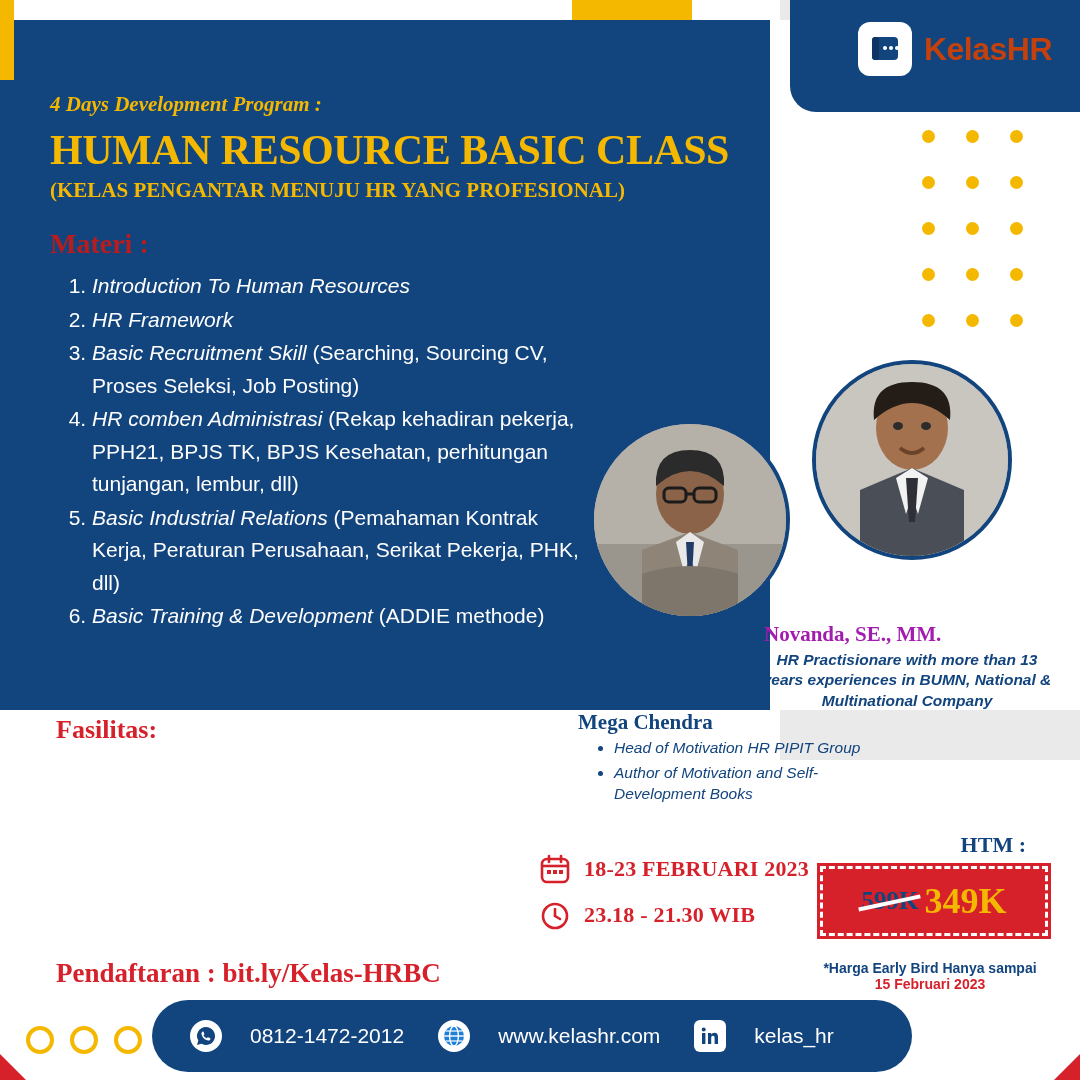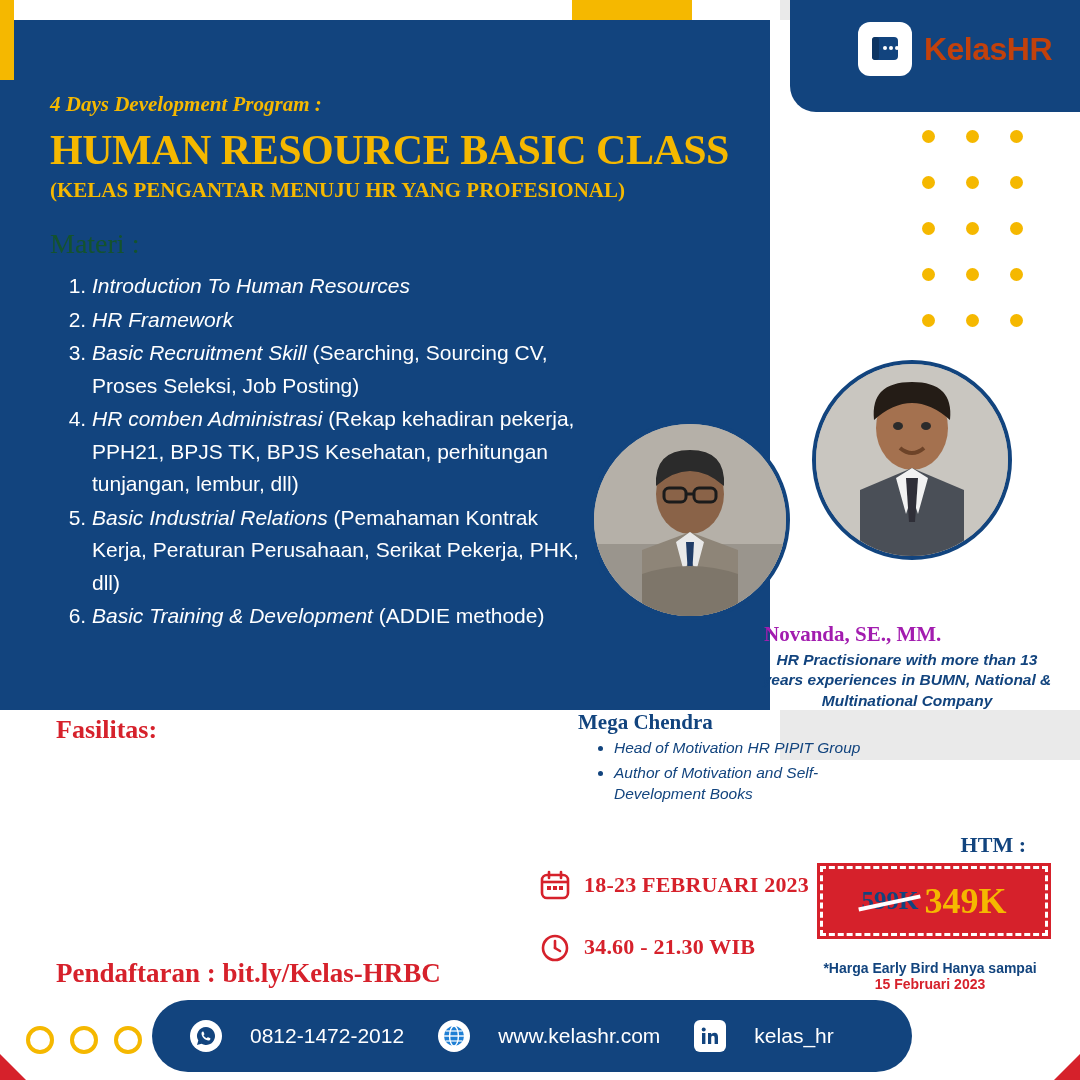--- a/index.html
+++ b/index.html
@@ -147,22 +147,22 @@
   .title-sub {
     position: absolute; left: 50px; top: 178px;
     color: #F5B800;
     font-family: "Liberation Serif", serif;
     font-weight: bold; font-size: 21px;
   }
 
   
   .materi-head {
     position: absolute; left: 50px; top: 228px;
-    color: #14532d; font-family: "Liberation Serif", serif;
-    font-weight: normal; font-size: 28px;
+    color: #b91c1c; font-family: "Liberation Serif", serif;
+    font-weight: bold; font-size: 28px;
   }
   .materi-list {
     position: absolute; left: 62px; top: 270px;
     width: 520px;
     color: #ffffff; font-size: 21px; line-height: 1.55;
   }
   .materi-list ol { padding-left: 30px; }
   .materi-list li { margin-bottom: 1px; }
   .materi-list li .em { font-style: italic; }
 
@@ -219,21 +219,21 @@
     color: #12447E; font-size: 15.5px; font-style: italic; line-height: 1.34;
   }
   .bio-mega ul { padding-left: 18px; }
   .bio-mega li { margin-bottom: 4px; }
 
   
   .sched {
     position: absolute; left: 538px; top: 852px;
     display: flex; flex-direction: column; gap: 12px;
   }
-  .sched-row { display: flex; align-items: center; gap: 12px; margin-top: 16px; }
+  .sched-row { display: flex; align-items: center; gap: 12px; }
   .sched-icon {
     width: 34px; height: 34px;
     display: flex; align-items: center; justify-content: center;
   }
   .sched-text {
     color: #D6212B; font-size: 22px; font-weight: bold;
     font-family: "Liberation Serif", serif; letter-spacing: 0.2px;
   }
 
   
@@ -408,21 +408,21 @@
       <span class="sched-text">18-23 FEBRUARI 2023</span>
     </div>
     <div class="sched-row">
       <span class="sched-icon">
         <svg width="32" height="32" viewBox="0 0 32 32">
           <circle cx="16" cy="17" r="12" fill="none" stroke="#D6212B" stroke-width="2.6"></circle>
           <line x1="16" y1="10" x2="16" y2="17" stroke="#D6212B" stroke-width="2.6" stroke-linecap="round"></line>
           <line x1="16" y1="17" x2="21" y2="20" stroke="#D6212B" stroke-width="2.6" stroke-linecap="round"></line>
         </svg>
       </span>
-      <span class="sched-text">34.60 - 21.30 WIB</span>
+      <span class="sched-text">23.18 - 21.30 WIB</span>
     </div>
   </div>
 
   <div class="htm-label">HTM :</div>
   <div class="price-box">
     <span class="price-old">599K</span>
     <span class="price-new">349K</span>
   </div>
   <div class="price-note">
     <span>*Harga Early Bird Hanya sampai</span>

